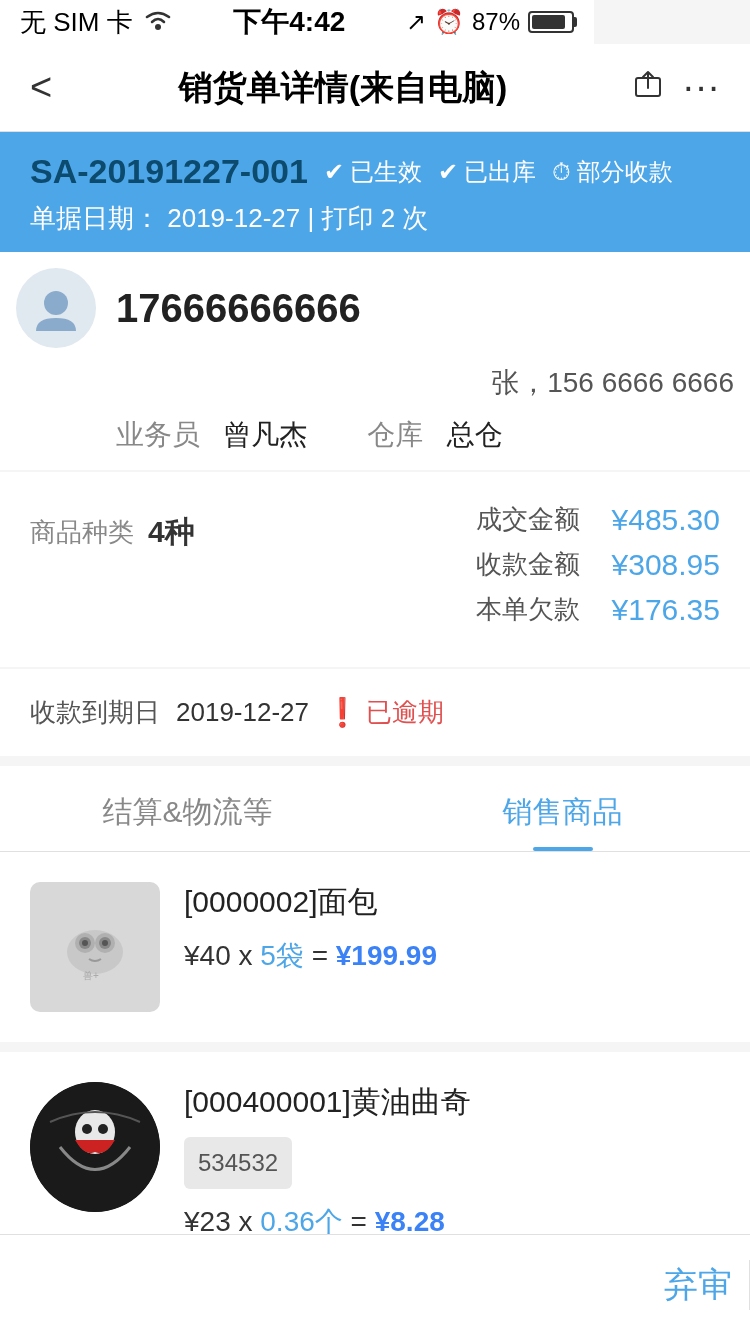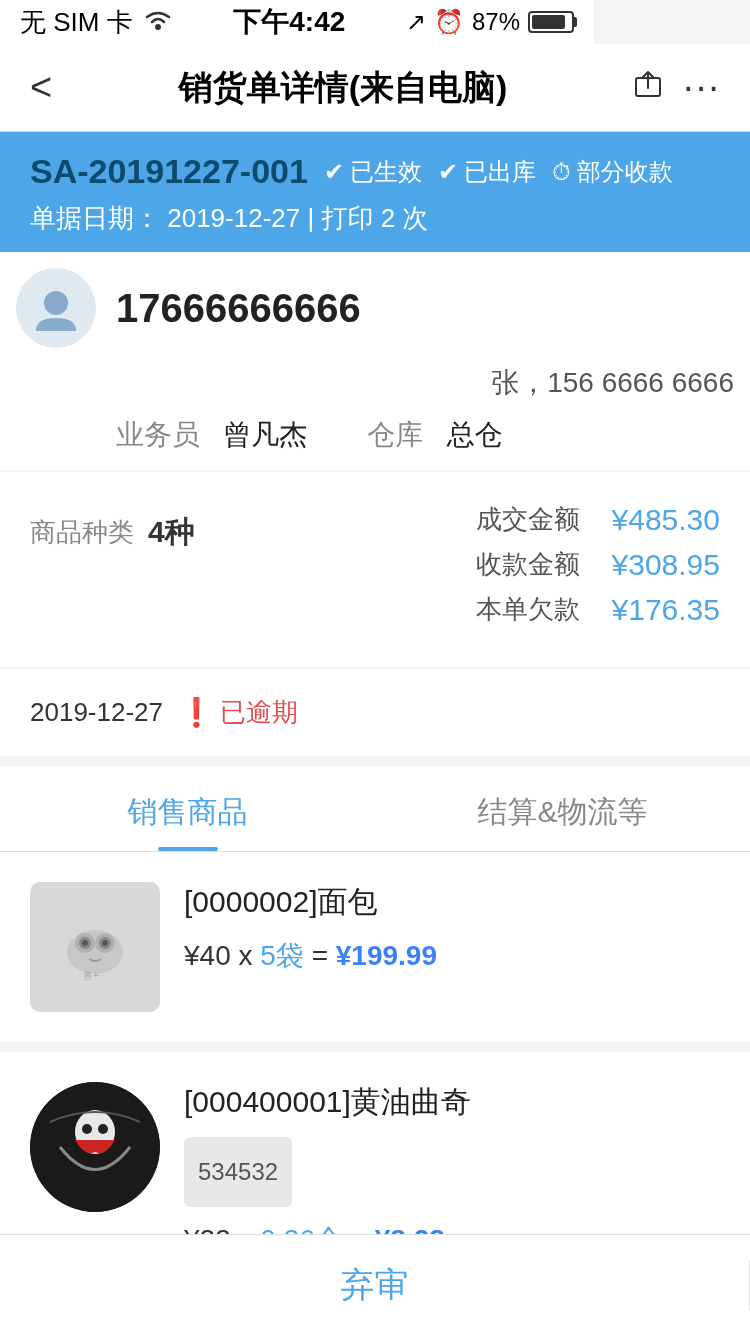--- a/index.html
+++ b/index.html
@@ -168,21 +168,21 @@
       display: flex; align-items: center; justify-content: center;
       overflow: hidden; flex-shrink: 0;
     }
     .product-info { flex: 1; }
     .product-name { font-size: 30px; color: #222; font-weight: 500; margin-bottom: 14px; }
     .product-batch {
       display: inline-block;
       background: #e8e8e8;
       color: #555;
       font-size: 24px;
-      padding: 21px 14px;
+      padding: 12px 14px;
       border-radius: 6px;
       margin-bottom: 14px;
     }
     .product-price-row { font-size: 28px; color: #333; }
     .price-blue { color: #4da6e8; }
     .price-total { color: #3b82f6; font-weight: 600; }
 
     
     .bottom-bar {
       position: fixed;
@@ -190,25 +190,25 @@
       left: 0;
       width: 750px;
       height: 100px;
       background: #fff;
       border-top: 1px solid #e0e0e0;
       display: flex;
       align-items: center;
     }
     .bottom-btn {
       flex: 1;
-      text-align: center;
+      text-align: right;
       font-size: 34px;
       color: #4da6e8;
       cursor: pointer;
-      padding: 20px 5px;
+      padding: 20px 17px;
     }
     .bottom-divider {
       width: 1px; height: 50px; background: #e0e0e0;
     }
 
     
     .owl-placeholder {
       width: 100%; height: 100%;
       background: #d8d8d8;
       display: flex; align-items: center; justify-content: center;
@@ -328,33 +328,34 @@
       <span class="stat-row-value">¥308.95</span>
     </div>
     <div class="stat-row">
       <span class="stat-row-label">本单欠款</span>
       <span class="stat-row-value">¥176.35</span>
     </div>
   </div>
 </div>
 
 <div class="due-date-section">
+  <span class="due-label">收款到期日</span>
   <span class="due-date">2019-12-27</span>
   <div class="overdue-badge">
     <span class="overdue-icon">❗</span>
     <span class="overdue-text">已逾期</span>
   </div>
 </div>
 
 <div class="tabs-section">
+  <div class="tab-item">
+    <span>结算&amp;物流等</span>
+  </div>
   <div class="tab-item active">
     <span>销售商品</span>
-  </div>
-  <div class="tab-item">
-    <span>结算&amp;物流等</span>
   </div>
 </div>
 
 <div class="product-list">
 
   <div class="product-item">
     <div class="product-thumb">
       <div class="owl-placeholder">
         <svg width="80" height="80" viewBox="0 0 80 80" fill="none">
           <ellipse cx="40" cy="45" rx="28" ry="22" fill="#c8c8c8"></ellipse>

